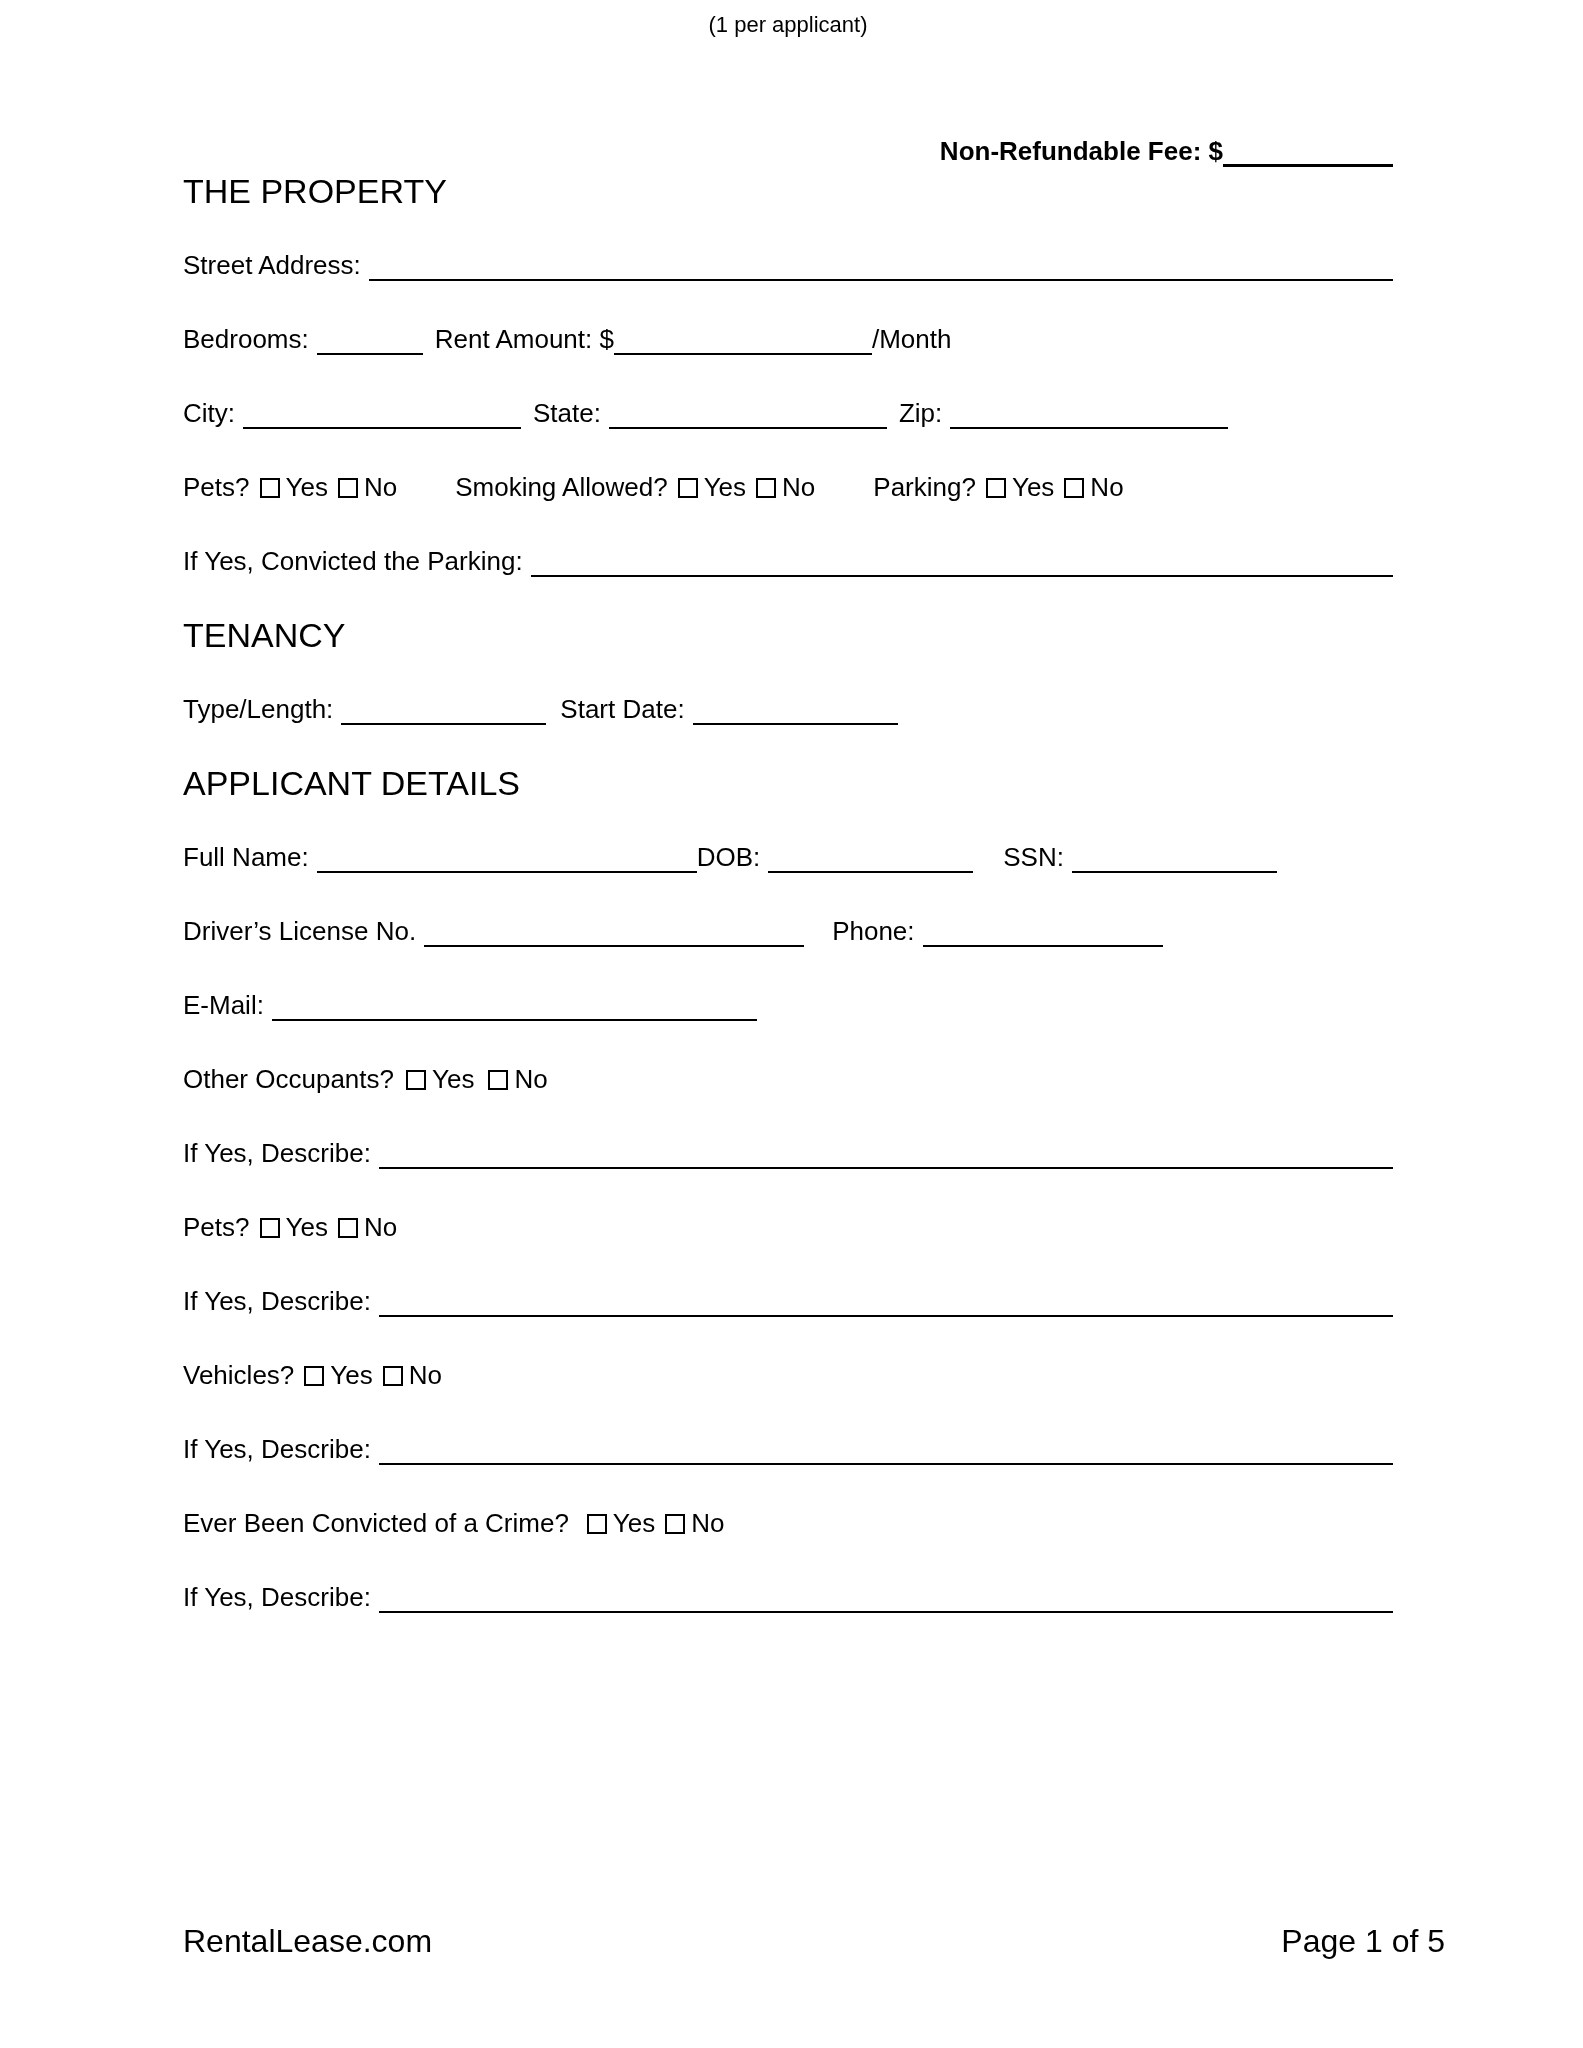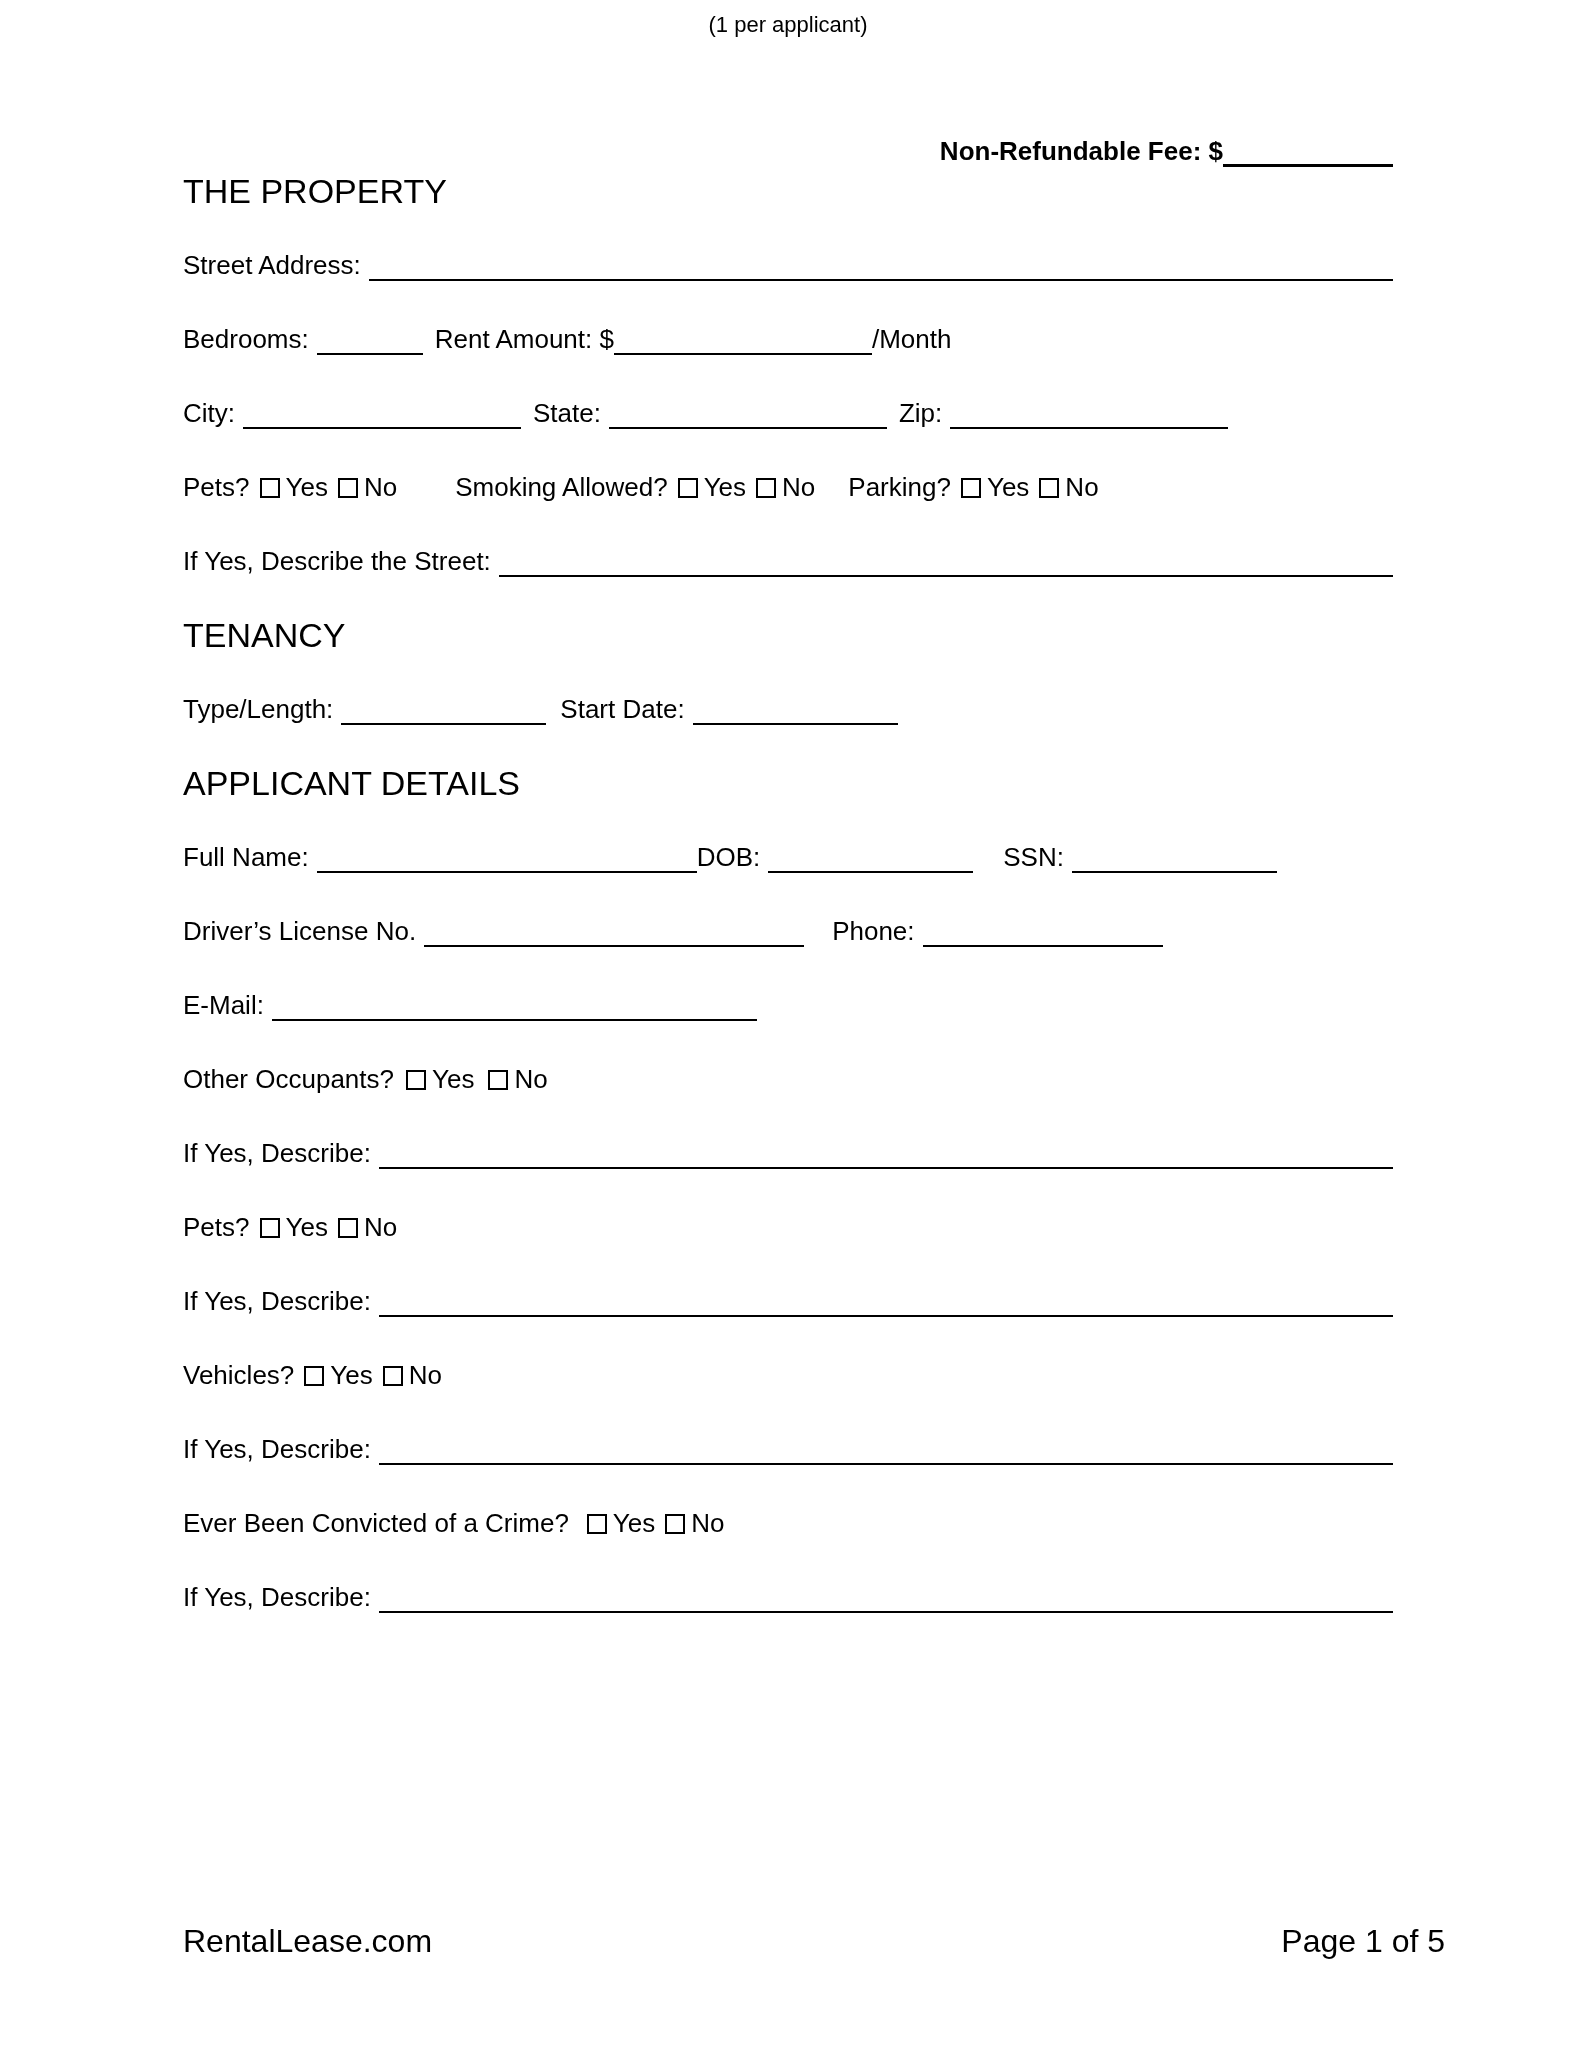--- a/index.html
+++ b/index.html
@@ -93,28 +93,28 @@
           <span class="lbl">Pets?</span>
           <span class="checkbox" style="margin-left: 10px;"></span>
           <span class="lbl" style="margin-left: 6px;">Yes</span>
           <span class="checkbox" style="margin-left: 10px;"></span>
           <span class="lbl" style="margin-left: 6px;">No</span>
           <span class="lbl" style="margin-left: 58px;">Smoking Allowed?</span>
           <span class="checkbox" style="margin-left: 10px;"></span>
           <span class="lbl" style="margin-left: 6px;">Yes</span>
           <span class="checkbox" style="margin-left: 10px;"></span>
           <span class="lbl" style="margin-left: 6px;">No</span>
-          <span class="lbl" style="margin-left: 33px;">Parking?</span>
+          <span class="lbl" style="margin-left: 58px;">Parking?</span>
           <span class="checkbox" style="margin-left: 10px;"></span>
           <span class="lbl" style="margin-left: 6px;">Yes</span>
           <span class="checkbox" style="margin-left: 10px;"></span>
           <span class="lbl" style="margin-left: 6px;">No</span>
         </div>
         <div class="row">
-          <span class="lbl">If Yes, Describe the Street:</span>
+          <span class="lbl">If Yes, Convicted the Parking:</span>
           <span class="blank fill" style="margin-left: 8px;"></span>
         </div>
         <div class="section-heading">TENANCY</div>
         <div class="row">
           <span class="lbl">Type/Length:</span>
           <span class="blank" style="width: 205px; margin-left: 8px;"></span>
           <span class="lbl" style="margin-left: 14px;">Start Date:</span>
           <span class="blank" style="width: 205px; margin-left: 8px;"></span>
         </div>
         <div class="section-heading">APPLICANT DETAILS</div>

